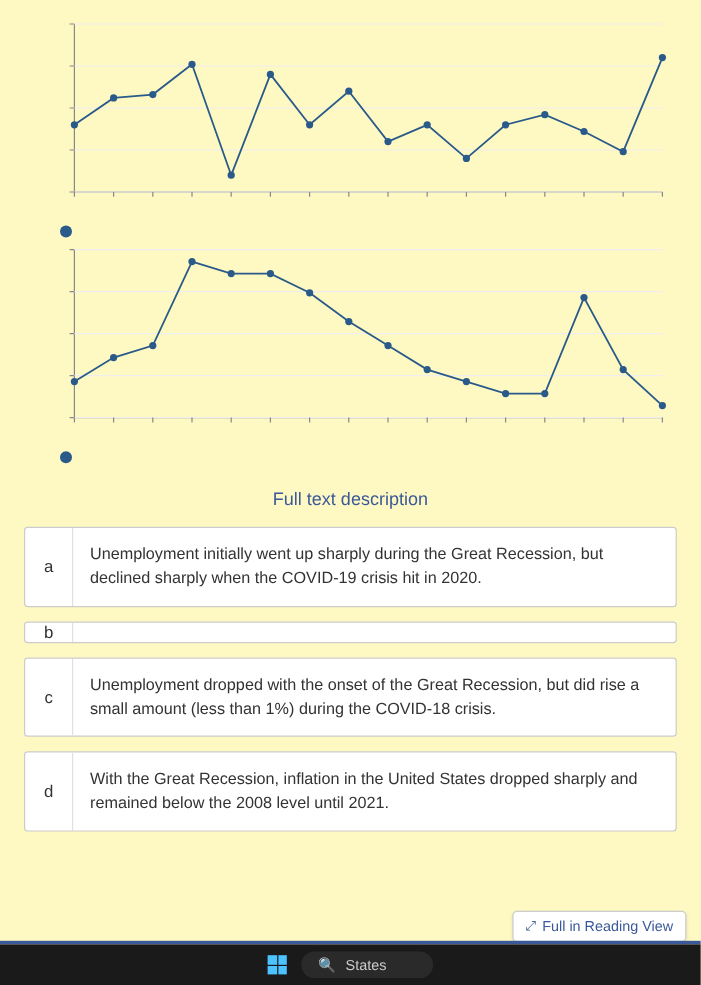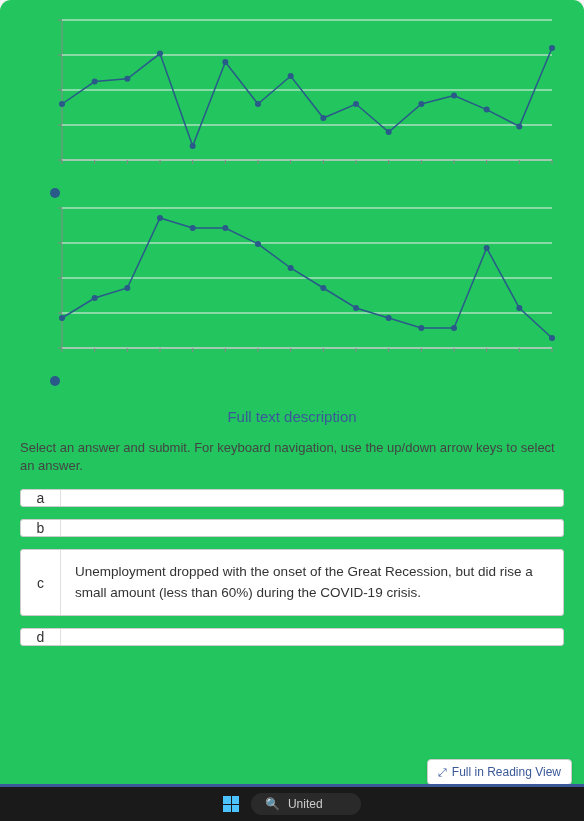--- a/index.html
+++ b/index.html
@@ -5,26 +5,25 @@
     * { box-sizing: border-box; margin: 0; padding: 0; }
     body {
       font-family: Arial, sans-serif;
       background: #f5f5f5;
       width: 584px;
       height: 821px;
       overflow: hidden;
       position: relative;
     }
     .page {
-      background: #22c55e;
+      background: #fef9c3;
       padding: 10px 20px 0 20px;
       min-height: 100%;
       display: flex;
       flex-direction: column;
-      border-radius: 11px;
     }
     .chart-area {
       width: 100%;
       margin-bottom: 10px;
     }
     .chart {
       width: 100%;
       height: 170px;
       position: relative;
       margin-bottom: 8px;
@@ -243,35 +242,36 @@
         </svg>
     </div>
     <div class="chart-caption">
       <span class="dot"></span>
       <span></span>
     </div>
   </div>
 
   <div class="full-desc">Full text description</div>
 
-  <div class="instructions">Select an answer and submit. For keyboard navigation, use the up/down arrow keys to select an answer.</div>
 
   <div class="options">
     <div class="option">
       <div class="opt-letter">a</div>
+      <div class="opt-text">Unemployment initially went up sharply during the Great Recession, but declined sharply when the COVID-19 crisis hit in 2020.</div>
     </div>
     <div class="option">
       <div class="opt-letter">b</div>
     </div>
     <div class="option">
       <div class="opt-letter">c</div>
-      <div class="opt-text">Unemployment dropped with the onset of the Great Recession, but did rise a small amount (less than 60%) during the COVID-19 crisis.</div>
+      <div class="opt-text">Unemployment dropped with the onset of the Great Recession, but did rise a small amount (less than 1%) during the COVID-18 crisis.</div>
     </div>
     <div class="option">
       <div class="opt-letter">d</div>
+      <div class="opt-text">With the Great Recession, inflation in the United States dropped sharply and remained below the 2008 level until 2021.</div>
     </div>
   </div>
 
 </div>
 
 <div class="reading-view">
   <span class="ic">⤢</span>
   <span>Full in Reading View</span>
 </div>
 
@@ -279,15 +279,15 @@
 
 <div class="taskbar">
   <div class="win-icon">
     <span></span>
       <span></span>
       <span></span>
       <span></span>
   </div>
   <div class="search-pill">
     <span>🔍</span>
-    <span>United</span>
+    <span>States</span>
   </div>
 </div>
 
 </body></html>

